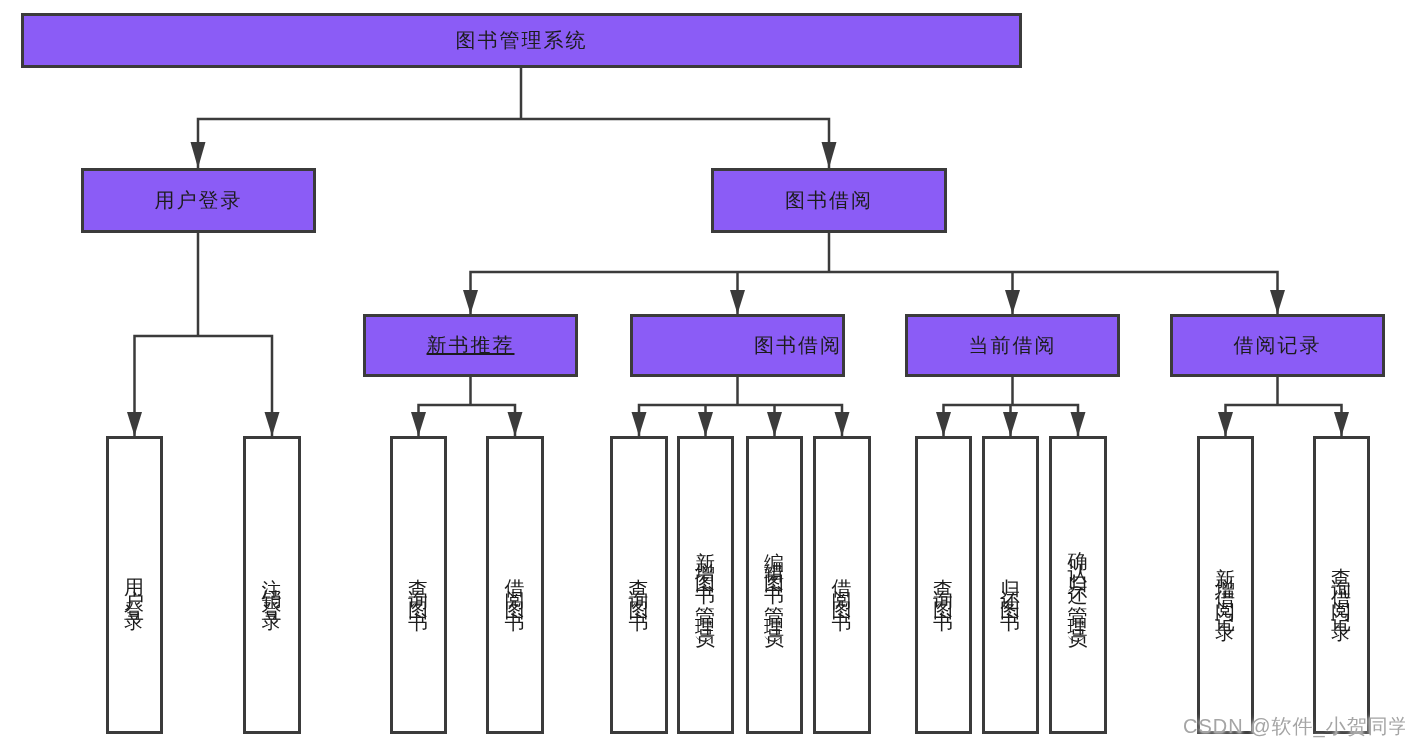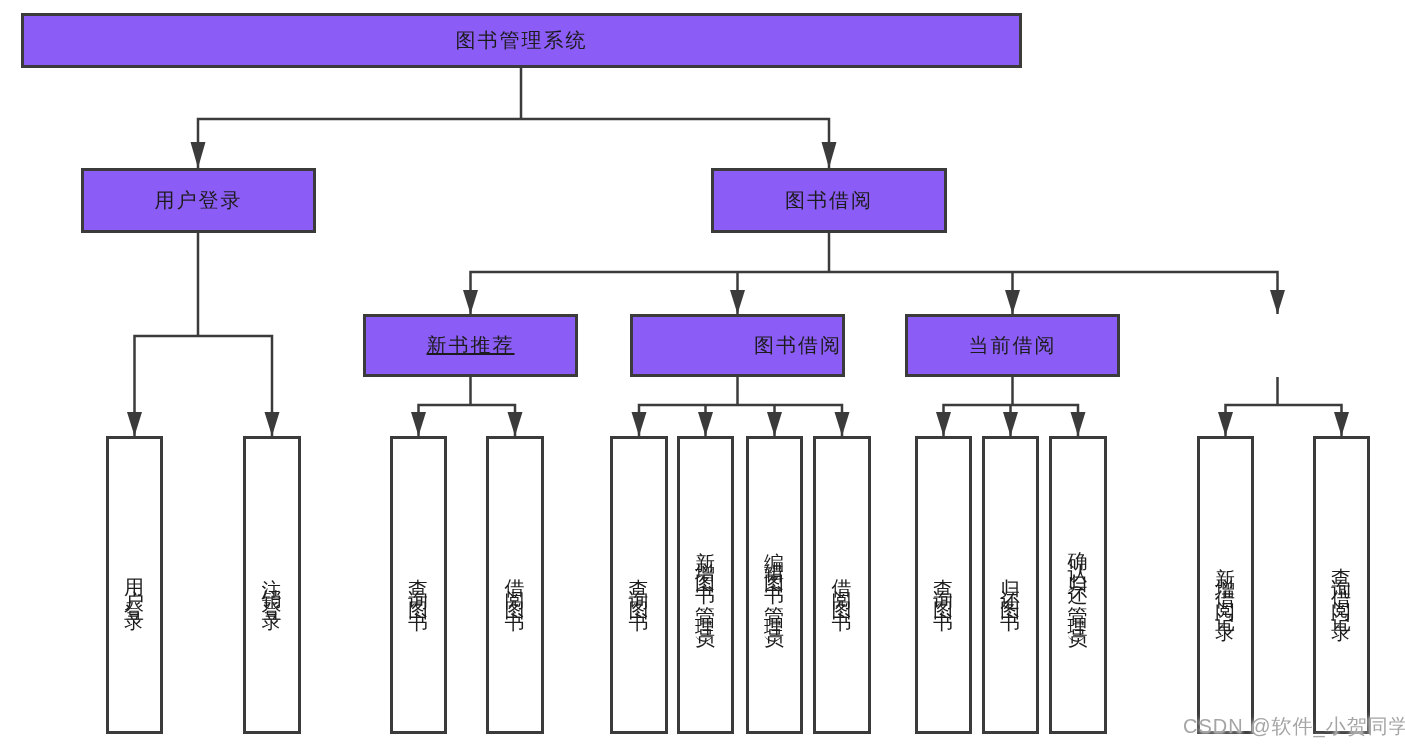--- a/index.html
+++ b/index.html
@@ -137,20 +137,23 @@
 
   <div class="node" style="left:363px;top:314px;width:215px;height:63px;text-decoration:underline;">
     <span>新书推荐</span>
   </div>
   <div class="node" style="left:630px;top:314px;width:215px;height:63px;justify-content:flex-end;">
     <span>图书借阅</span>
   </div>
   <div class="node" style="left:905px;top:314px;width:215px;height:63px;">
     <span>当前借阅</span>
   </div>
+  <div class="node" style="left:1170px;top:314px;width:215px;height:63px;">
+    <span>借阅记录</span>
+  </div>
 
   <div class="vnode" style="left:106px;width:57px;">
     <span class="vlabel">用户登录</span>
   </div>
   <div class="vnode" style="left:243px;width:58px;">
     <span class="vlabel">注销登录</span>
   </div>
 
   <div class="vnode" style="left:390px;width:57px;">
     <span class="vlabel">查询图书</span>

